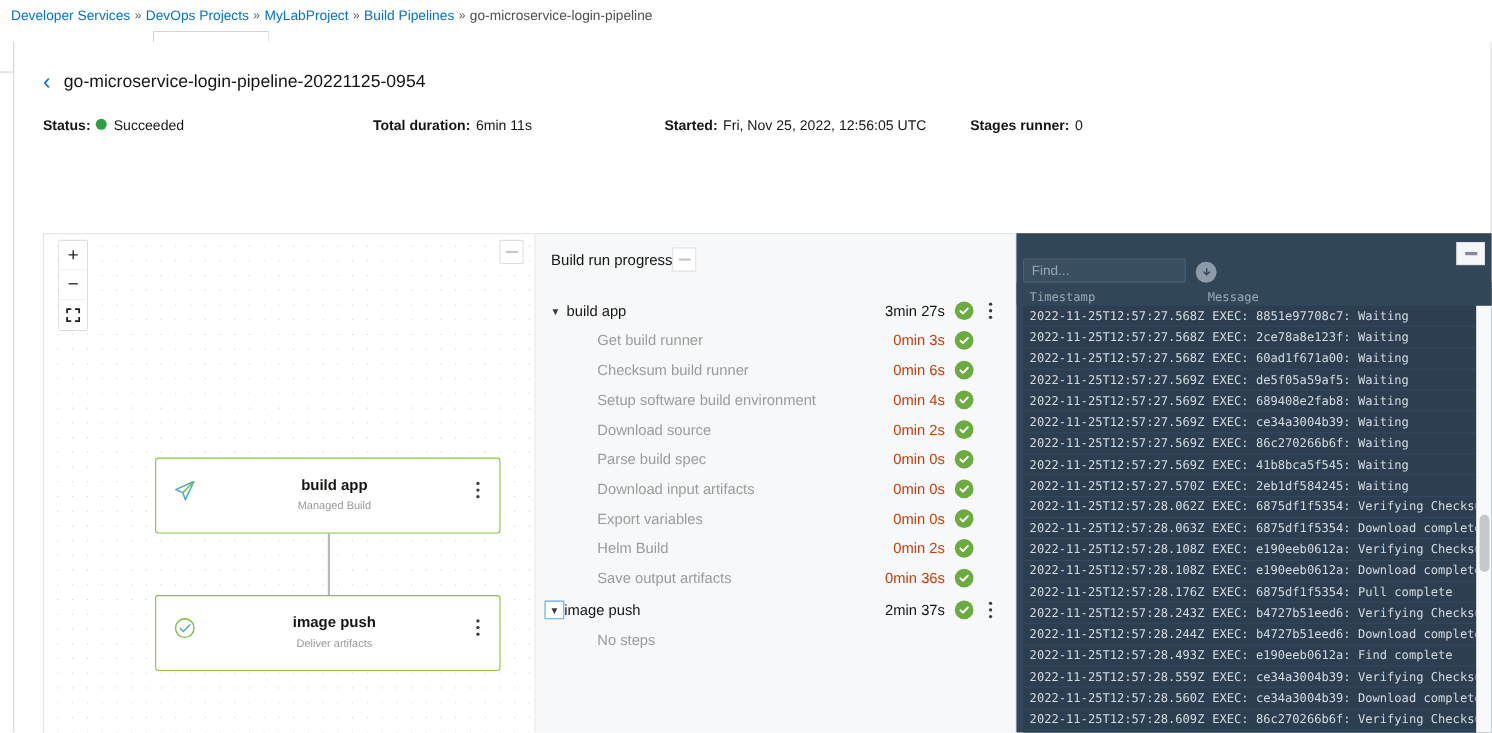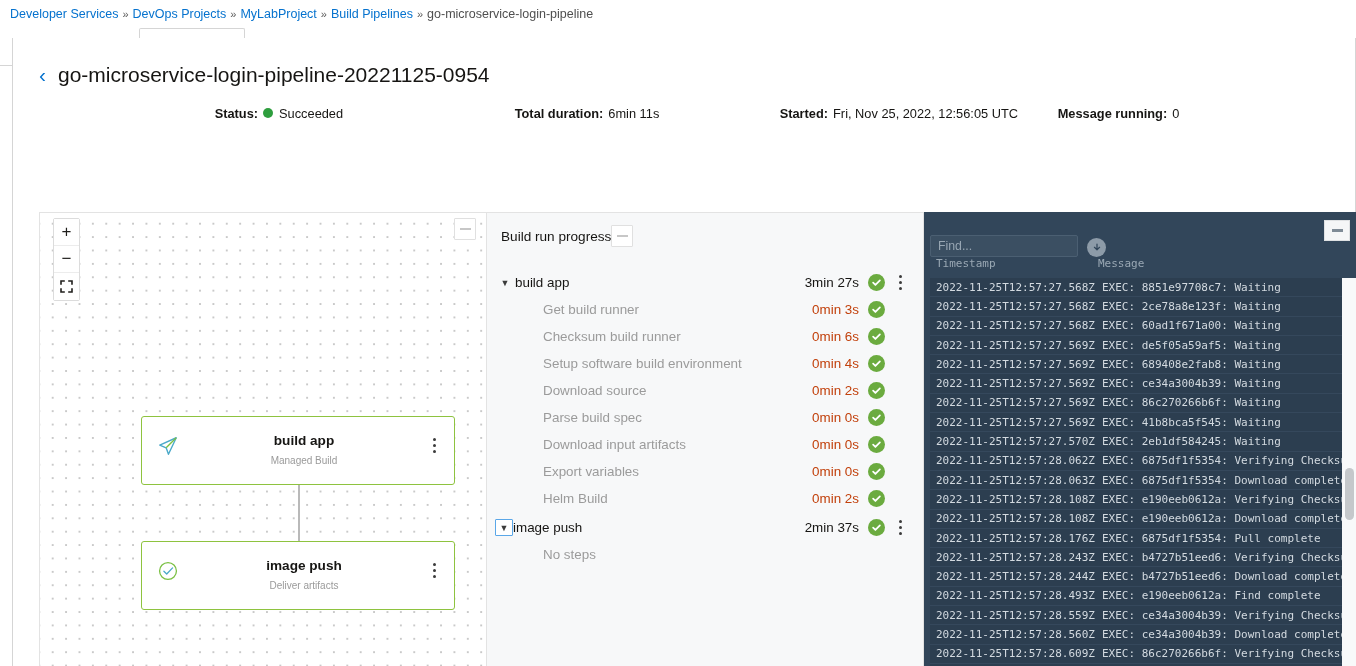--- a/index.html
+++ b/index.html
@@ -67,30 +67,29 @@
   #title-row {
     display: flex; align-items: center;
     padding: 17px 0 0 26px;
     height: 56px;
   }
   #back-chevron {
     color: #0572ce; font-size: 21px; line-height: 1;
     margin-right: 12px; cursor: pointer;
     font-weight: 300;
   }
-  #page-title { font-size: 21px; color: #161513; font-weight: normal; }
+  #page-title { font-size: 16px; color: #161513; font-weight: normal; }
 
   
   #status-row {
     display: flex; align-items: center;
     padding-left: 26px;
     height: 38px;
     font-size: 12.8px;
     color: #161513;
-    justify-content: center;
   }
   .stat { display: flex; align-items: center; white-space: nowrap; }
   .stat b { font-weight: bold; margin-right: 5px; }
   .dot-green {
     width: 10px; height: 10px; border-radius: 50%;
     background: #2e9e3e; display: inline-block; margin-right: 6px;
   }
 
   
   #panels {
@@ -270,21 +269,21 @@
   }
   #log-collapse .bar { width: 11px; height: 3px; background: #7f8b96; display:block; }
 
   #log-head {
     height: 20px;
     display: flex;
     font-family: "DejaVu Sans Mono", monospace;
     font-size: 11px;
     color: #9aa8b4;
     padding-left: 6px;
-    align-items: flex-start;
+    align-items: flex-end;
     background: #32465a;
   }
   #log-head .c1 { width: 168px; padding-left: 6px;}
   #log-body {
     position: absolute;
     left: 6px; top: 66px;
     width: 412px; height: 426px;
     background: #2c3e50;
     overflow: hidden;
   }
@@ -351,21 +350,21 @@
     </span>
     <span class="stat" style="width:265px">
       <b>Total duration:</b>
       <span>6min 11s</span>
     </span>
     <span class="stat" style="width:278px">
       <b>Started:</b>
       <span>Fri, Nov 25, 2022, 12:56:05 UTC</span>
     </span>
     <span class="stat">
-      <b>Message running:</b>
+      <b>Stages runner:</b>
       <span>0</span>
     </span>
   </div>
 
   <div id="panels">
 
     <div id="canvas-panel">
       <div id="zoom-controls">
         <div class="zoom-btn">+</div>
         <div class="zoom-btn">−</div>
@@ -555,20 +554,36 @@
               <span class="kebab">
                 <i></i>
                 <i></i>
                 <i></i>
               </span>
             </span>
           </div>
           <div class="step-row">
             <span class="step-label">Helm Build</span>
             <span class="dur muted">0min 2s</span>
+            <span class="check">
+              <svg width="11" height="11" viewBox="0 0 12 12">
+                <path d="M2.3 6.2l2.5 2.5L9.7 3.6" fill="none" stroke="#fff" stroke-width="1.9" stroke-linecap="round" stroke-linejoin="round"></path>
+              </svg>
+            </span>
+            <span class="row-kebab spacer">
+              <span class="kebab">
+                <i></i>
+                <i></i>
+                <i></i>
+              </span>
+            </span>
+          </div>
+          <div class="step-row">
+            <span class="step-label">Save output artifacts</span>
+            <span class="dur muted">0min 36s</span>
             <span class="check">
               <svg width="11" height="11" viewBox="0 0 12 12">
                 <path d="M2.3 6.2l2.5 2.5L9.7 3.6" fill="none" stroke="#fff" stroke-width="1.9" stroke-linecap="round" stroke-linejoin="round"></path>
               </svg>
             </span>
             <span class="row-kebab spacer">
               <span class="kebab">
                 <i></i>
                 <i></i>
                 <i></i>

